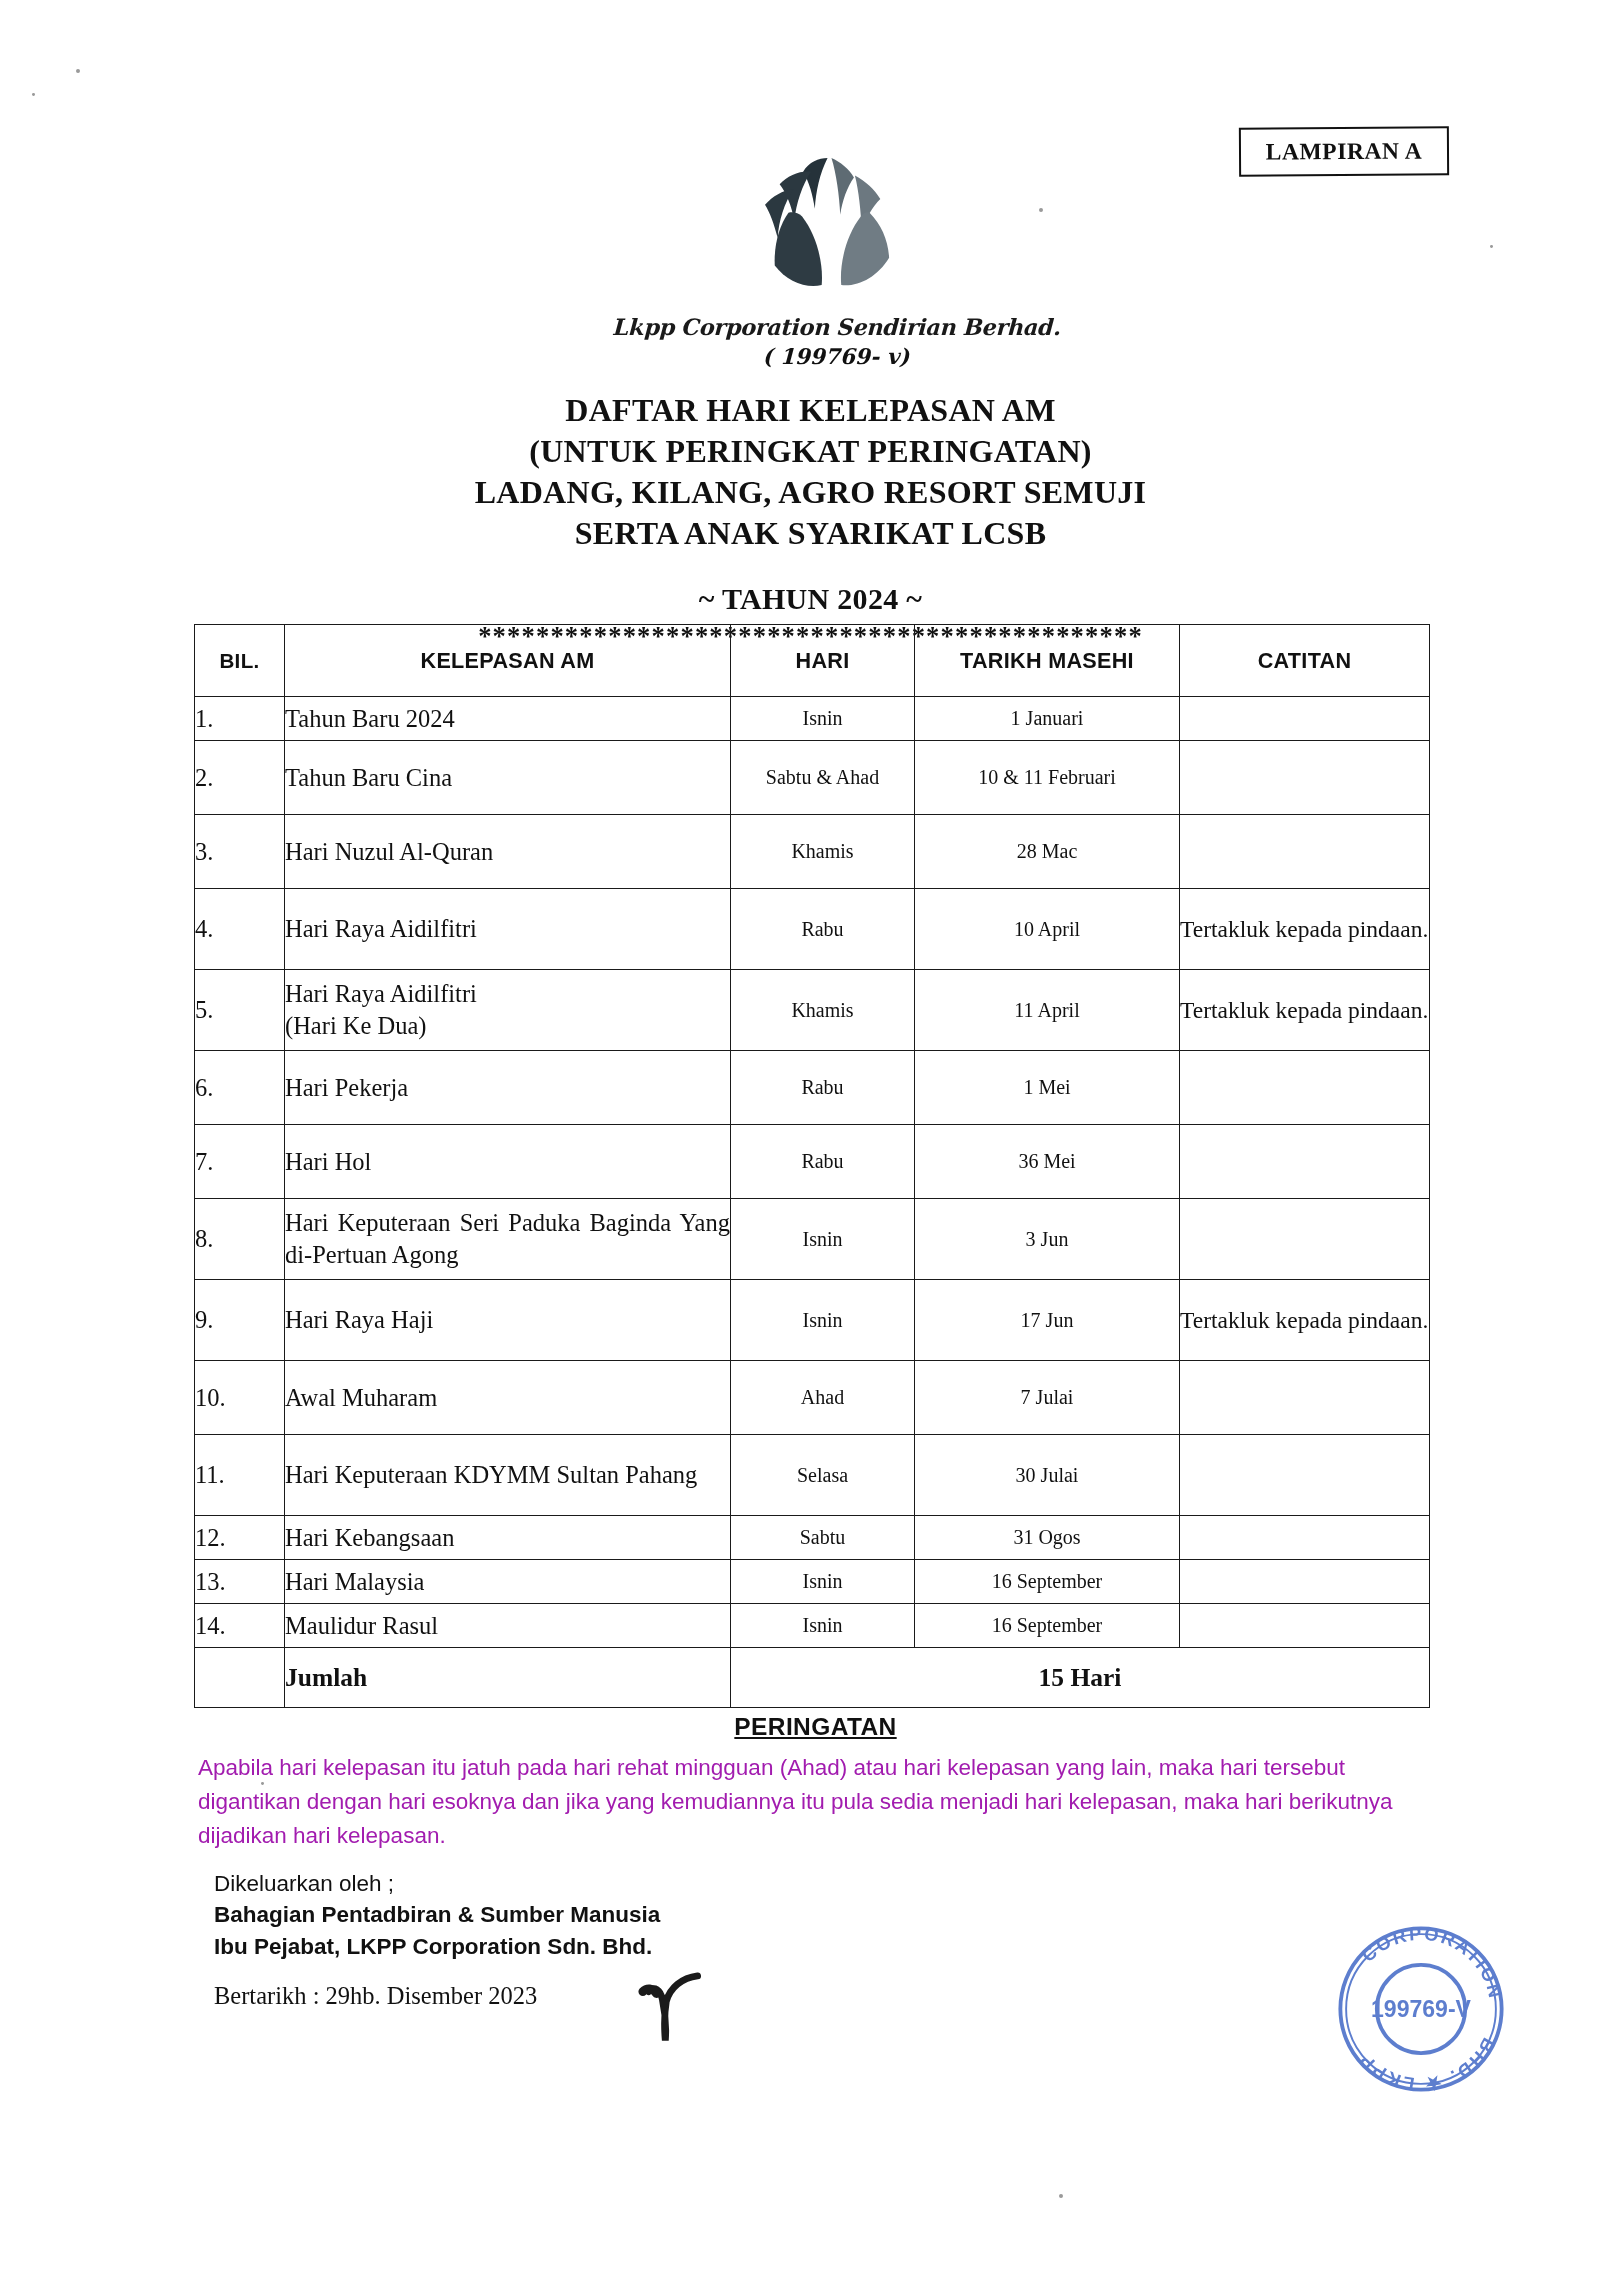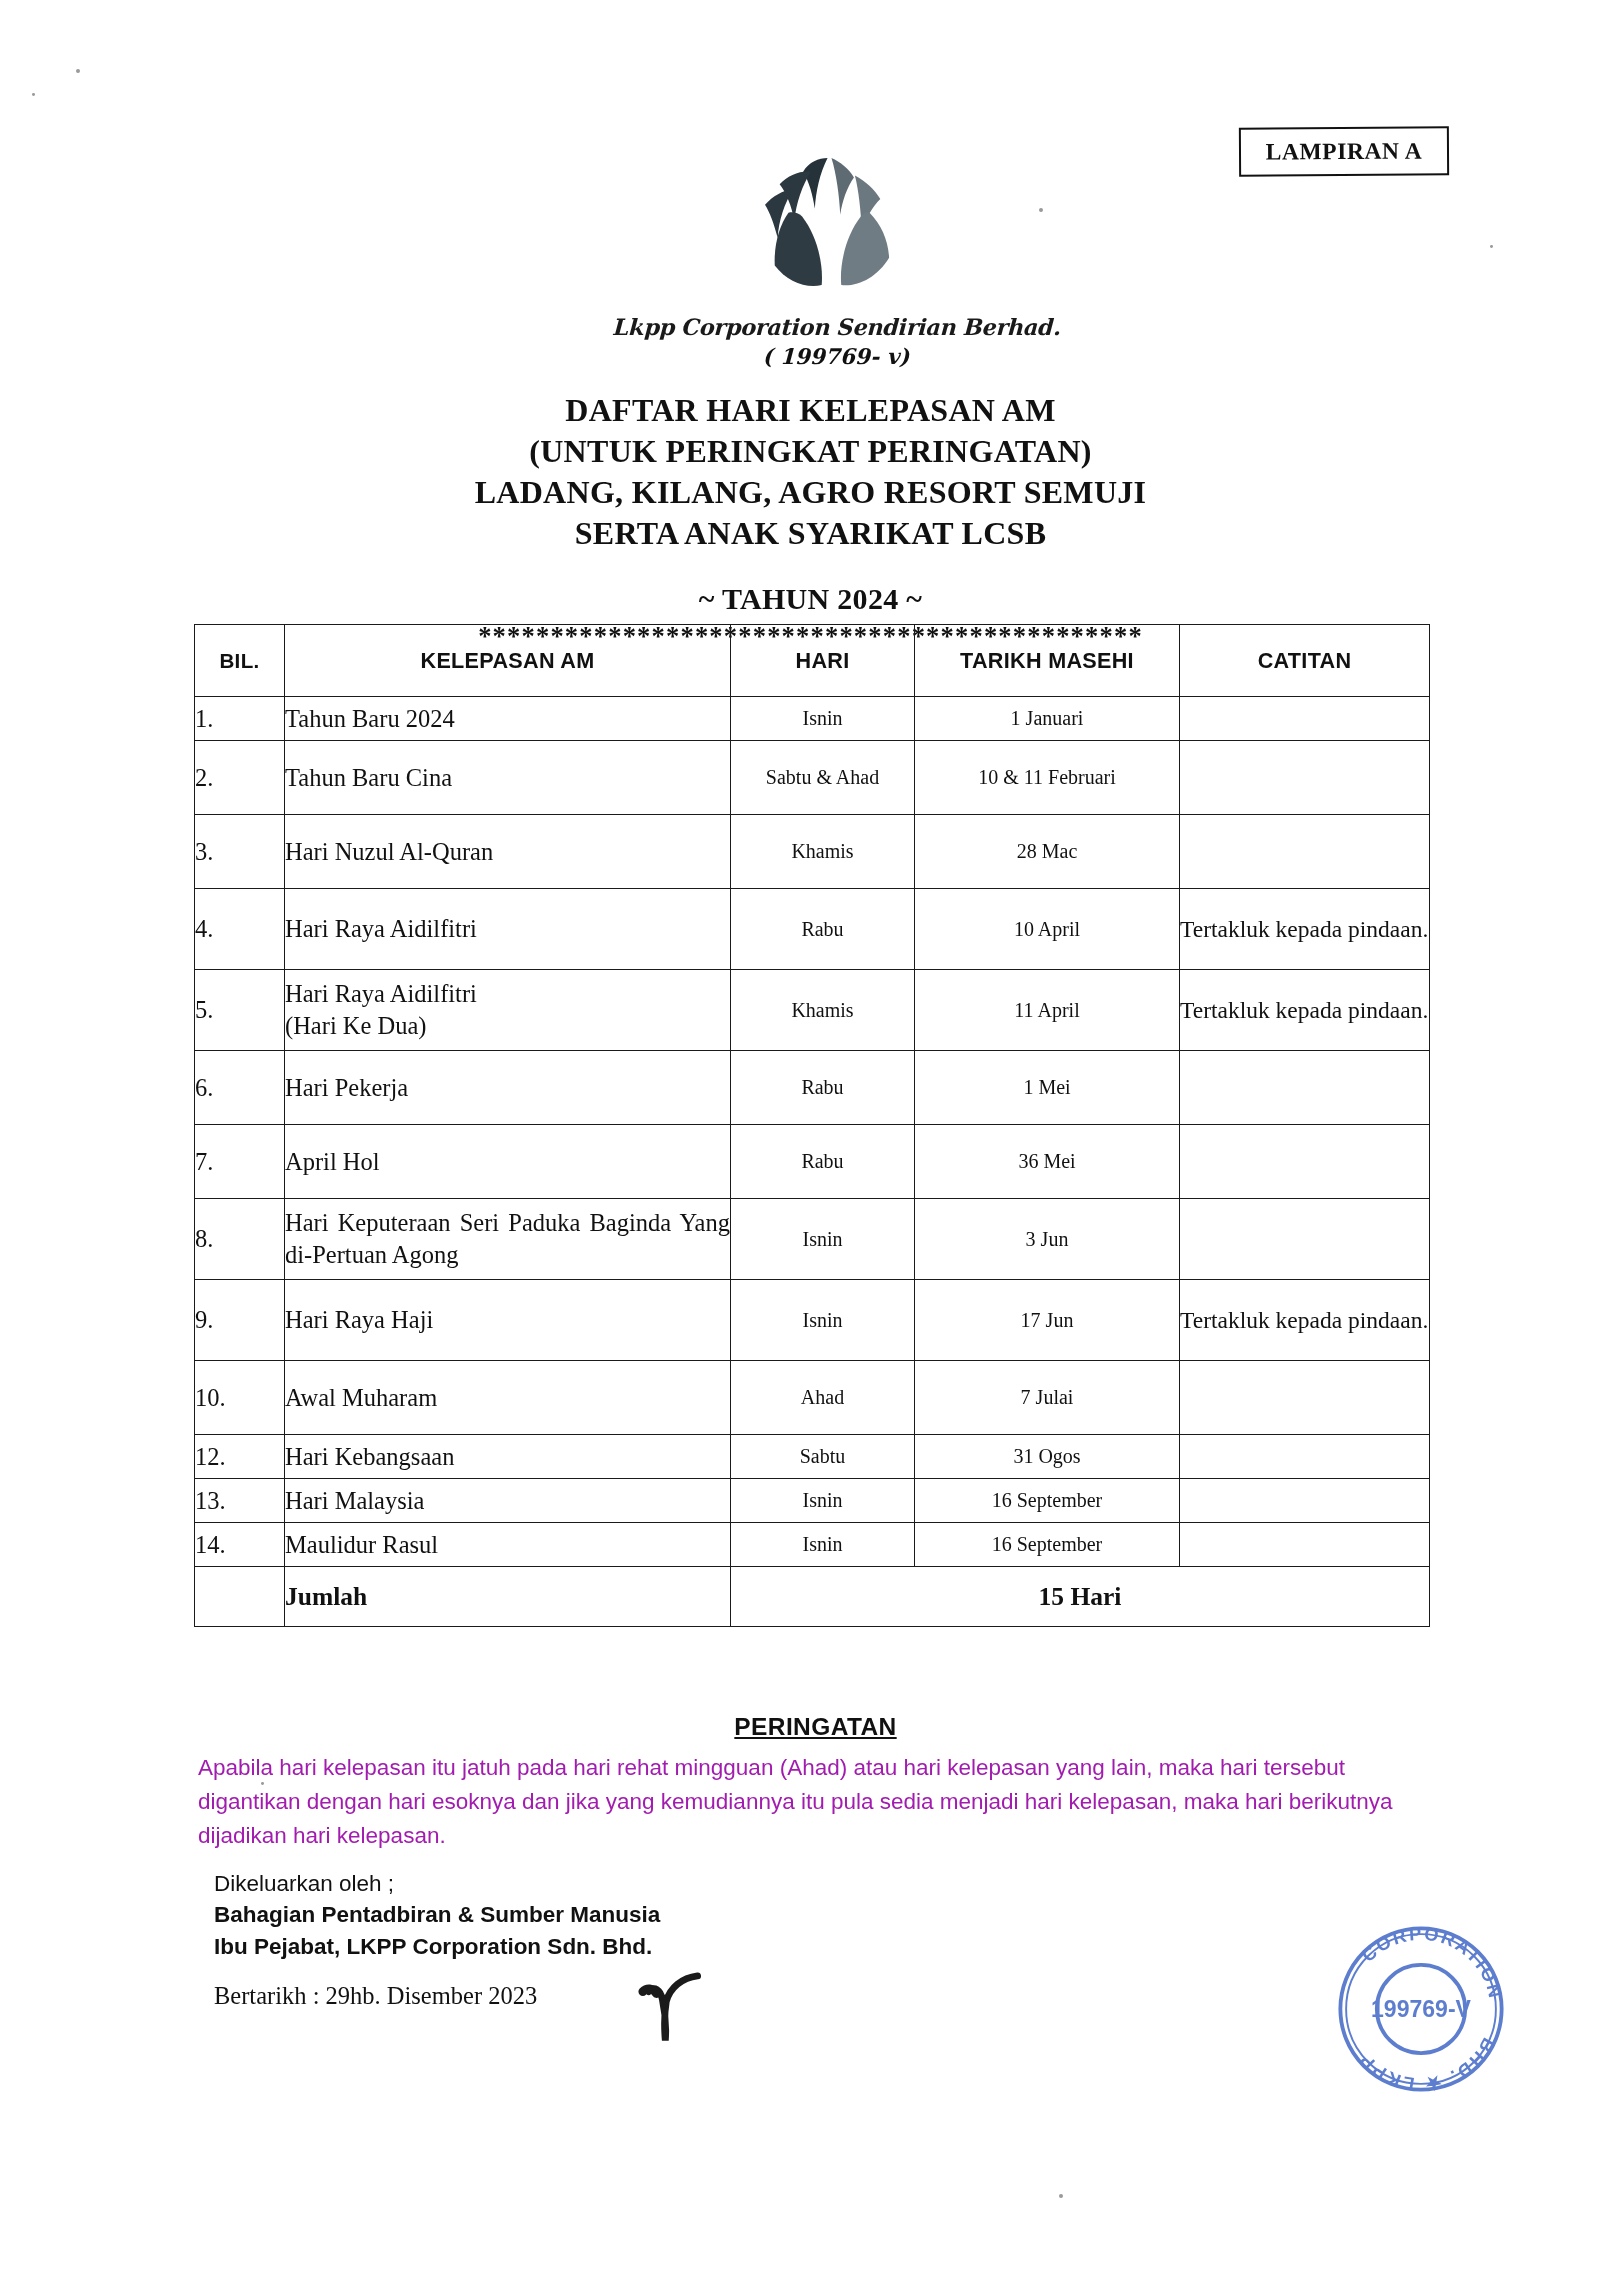--- a/index.html
+++ b/index.html
@@ -354,21 +354,21 @@
         </tr>
         <tr class="tall2">
           <td class="c-bil">6.</td>
           <td class="c-name">Hari Pekerja</td>
           <td class="c-hari">Rabu</td>
           <td class="c-tarikh">1 Mei</td>
           <td class="c-catit"></td>
         </tr>
         <tr class="tall2">
           <td class="c-bil">7.</td>
-          <td class="c-name">April Hol</td>
+          <td class="c-name">Hari Hol</td>
           <td class="c-hari">Rabu</td>
           <td class="c-tarikh">36 Mei</td>
           <td class="c-catit"></td>
         </tr>
         <tr class="tall">
           <td class="c-bil">8.</td>
           <td class="c-name justify">Hari Keputeraan Seri Paduka Baginda Yang di-Pertuan Agong</td>
           <td class="c-hari">Isnin</td>
           <td class="c-tarikh">3 Jun</td>
           <td class="c-catit"></td>
@@ -378,20 +378,27 @@
           <td class="c-name">Hari Raya Haji</td>
           <td class="c-hari">Isnin</td>
           <td class="c-tarikh">17 Jun</td>
           <td class="c-catit">Tertakluk kepada pindaan.</td>
         </tr>
         <tr class="tall2">
           <td class="c-bil">10.</td>
           <td class="c-name">Awal Muharam</td>
           <td class="c-hari">Ahad</td>
           <td class="c-tarikh">7 Julai</td>
+          <td class="c-catit"></td>
+        </tr>
+        <tr class="tall">
+          <td class="c-bil">11.</td>
+          <td class="c-name justify">Hari Keputeraan KDYMM Sultan Pahang</td>
+          <td class="c-hari">Selasa</td>
+          <td class="c-tarikh">30 Julai</td>
           <td class="c-catit"></td>
         </tr>
         <tr>
           <td class="c-bil">12.</td>
           <td class="c-name">Hari Kebangsaan</td>
           <td class="c-hari">Sabtu</td>
           <td class="c-tarikh">31 Ogos</td>
           <td class="c-catit"></td>
         </tr>
         <tr>

